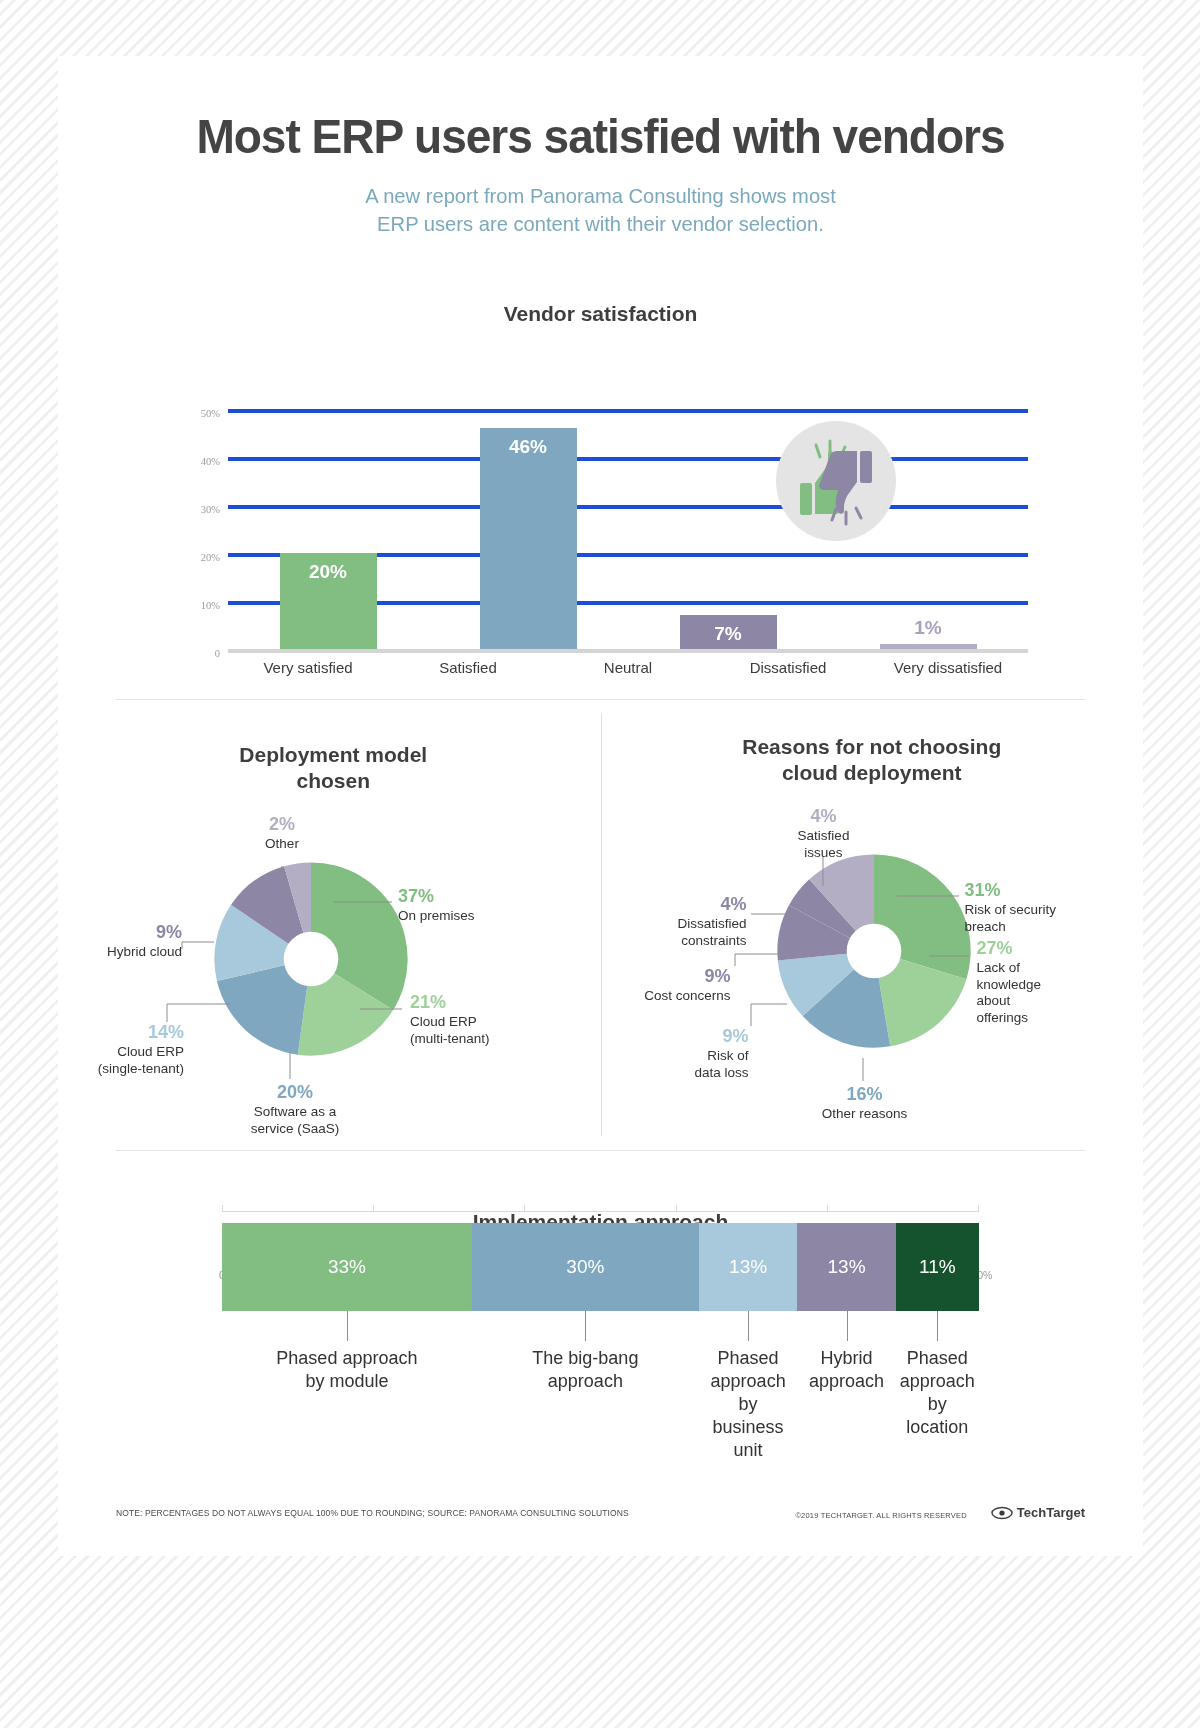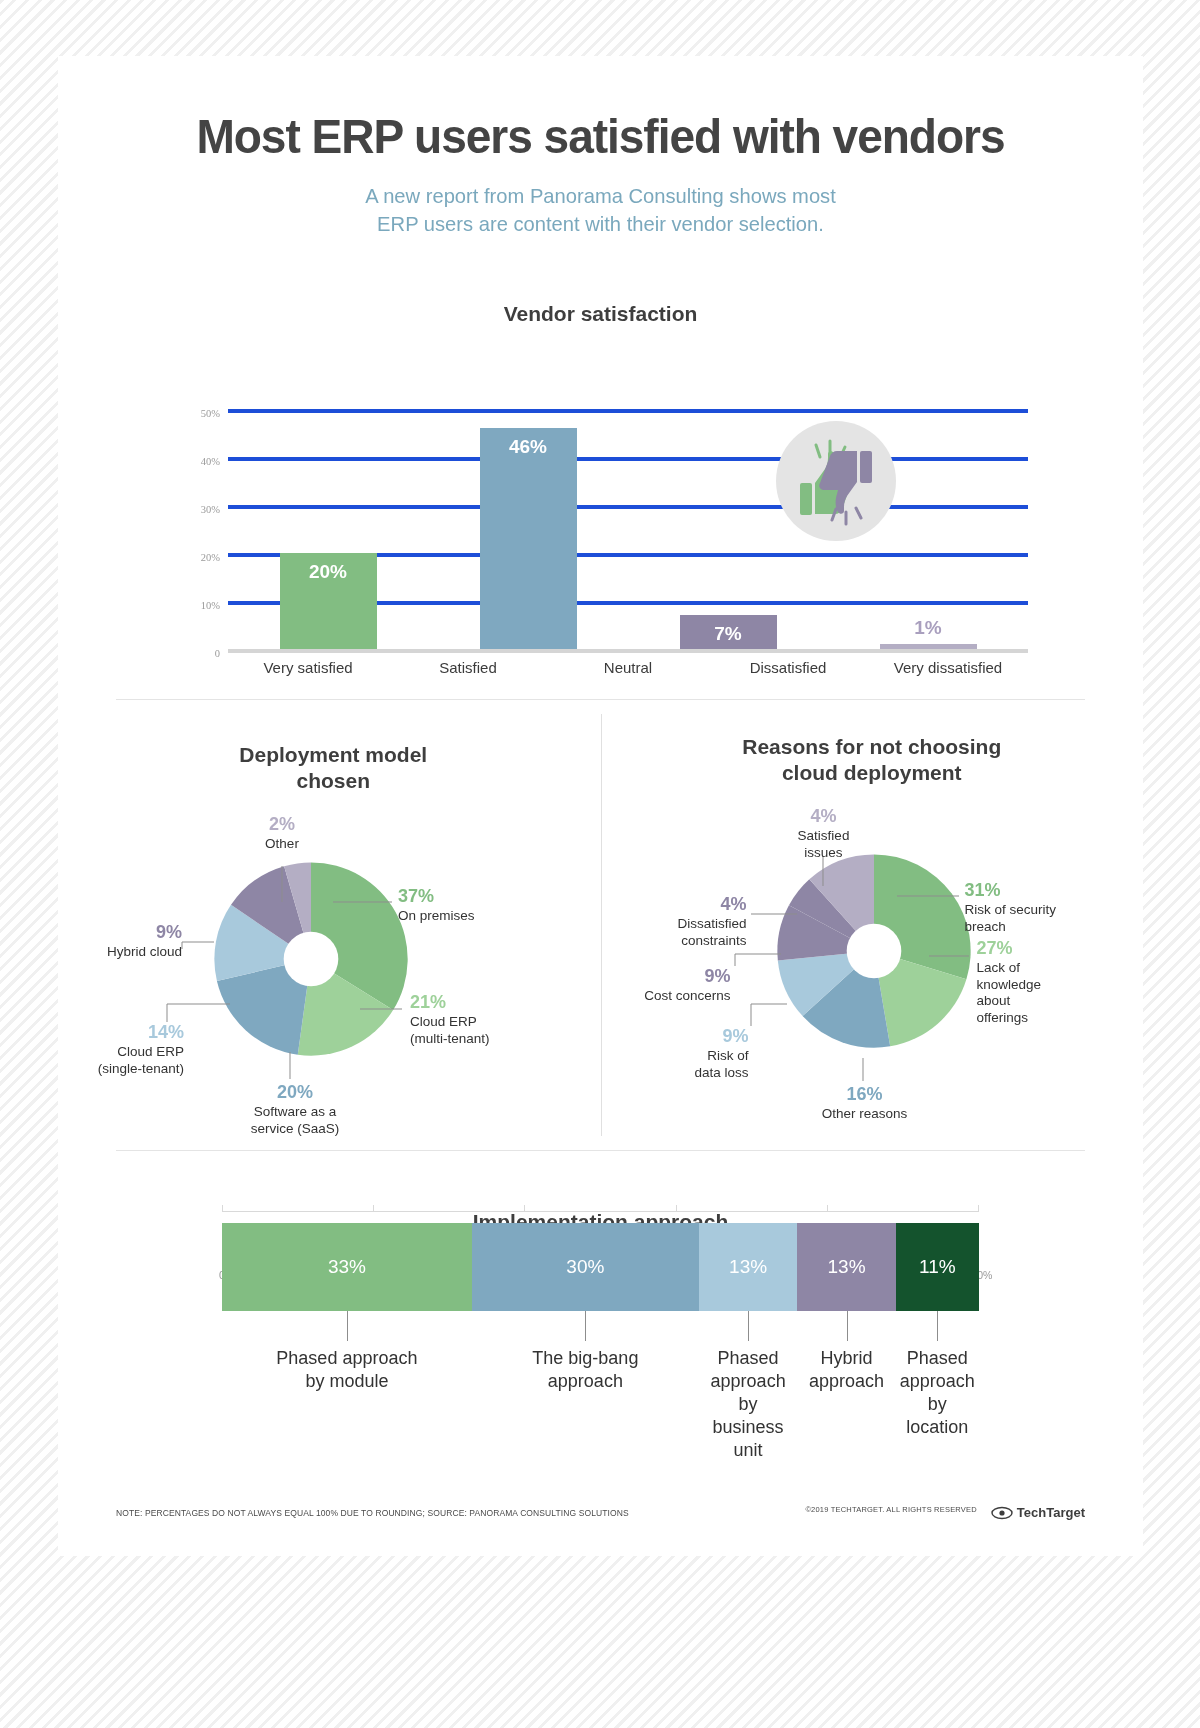--- a/index.html
+++ b/index.html
@@ -115,21 +115,21 @@
   .sb-seg { display: flex; align-items: center; justify-content: center; color: #fff; font-size: 19px; font-weight: 400; }
   .sb-legend { position: absolute; left: 164px; right: 164px; top: 160px; display: flex; }
   .sb-leg { position: relative; text-align: center; font-size: 18px; color: #333; line-height: 1.28; padding-top: 36px; }
   .sb-leader { position: absolute; left: 50%; top: 0; width: 1px; height: 30px; background: #8d8d8d; }
   
   .footer {
     position: absolute; left: 58px; right: 58px; bottom: 36px;
     display: flex; align-items: center; justify-content: space-between;
   }
   .foot-note { font-size: 8.5px; color: #4a4a4a; letter-spacing: 0.1px; }
-  .foot-right { display: flex; align-items: flex-start; gap: 14px; }
+  .foot-right { display: flex; align-items: flex-end; gap: 24px; }
   .foot-copy { font-size: 7.5px; color: #4a4a4a; letter-spacing: 0.2px; }
   .tt-logo { font-size: 13px; font-weight: 700; color: #3d3d3d; display: flex; align-items: center; gap: 4px; }
 </style>
 </head>
 <body>
 
 <div class="page">
 
   <div class="title">Most ERP users satisfied with vendors</div>
   <div class="subtitle">

